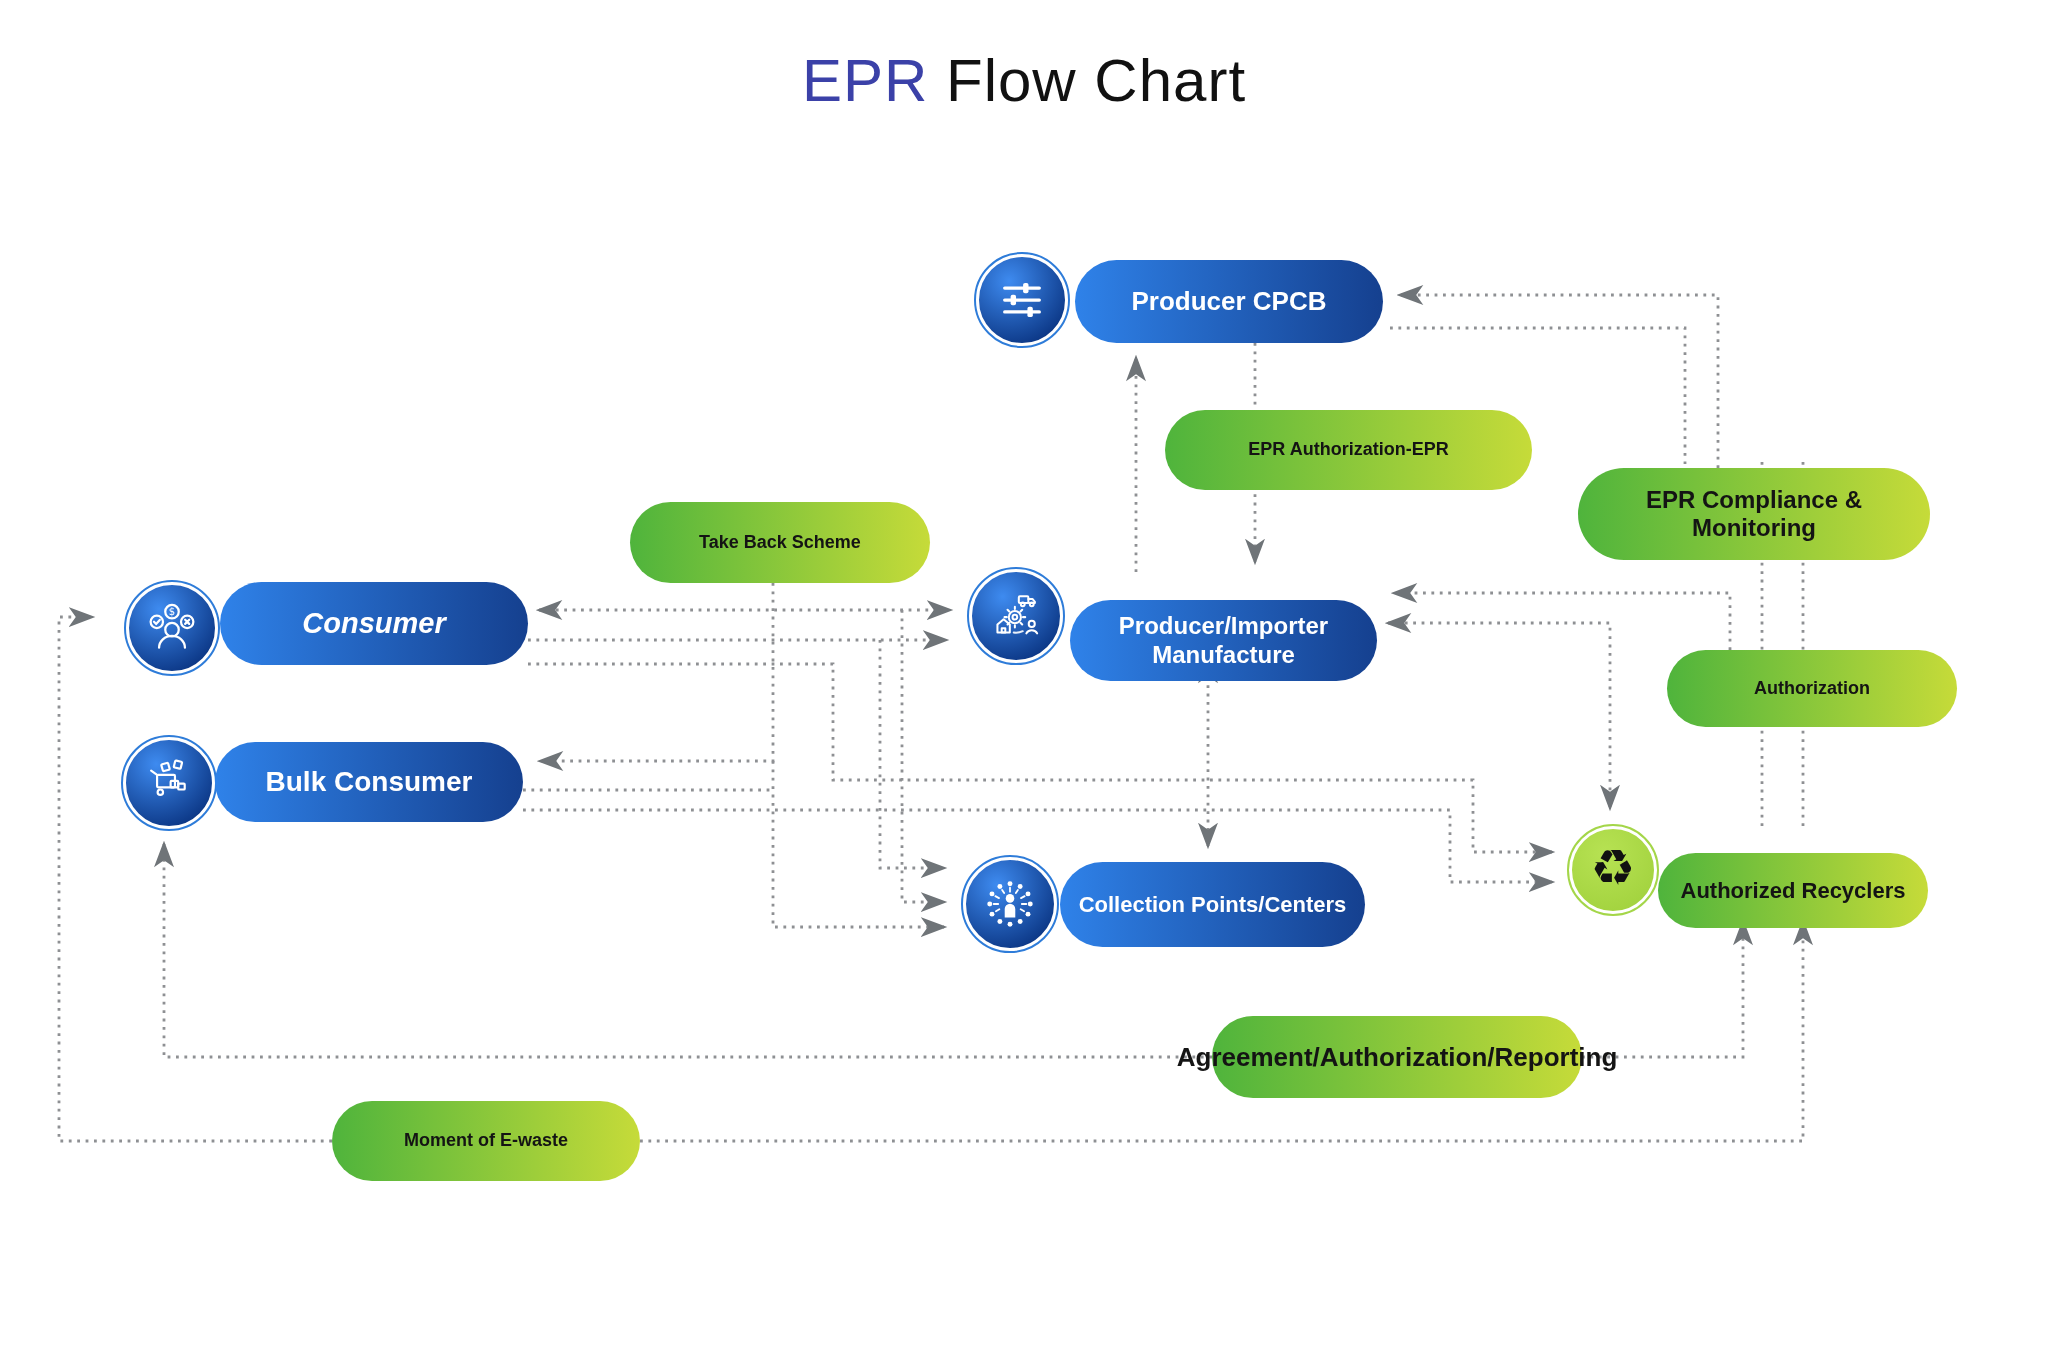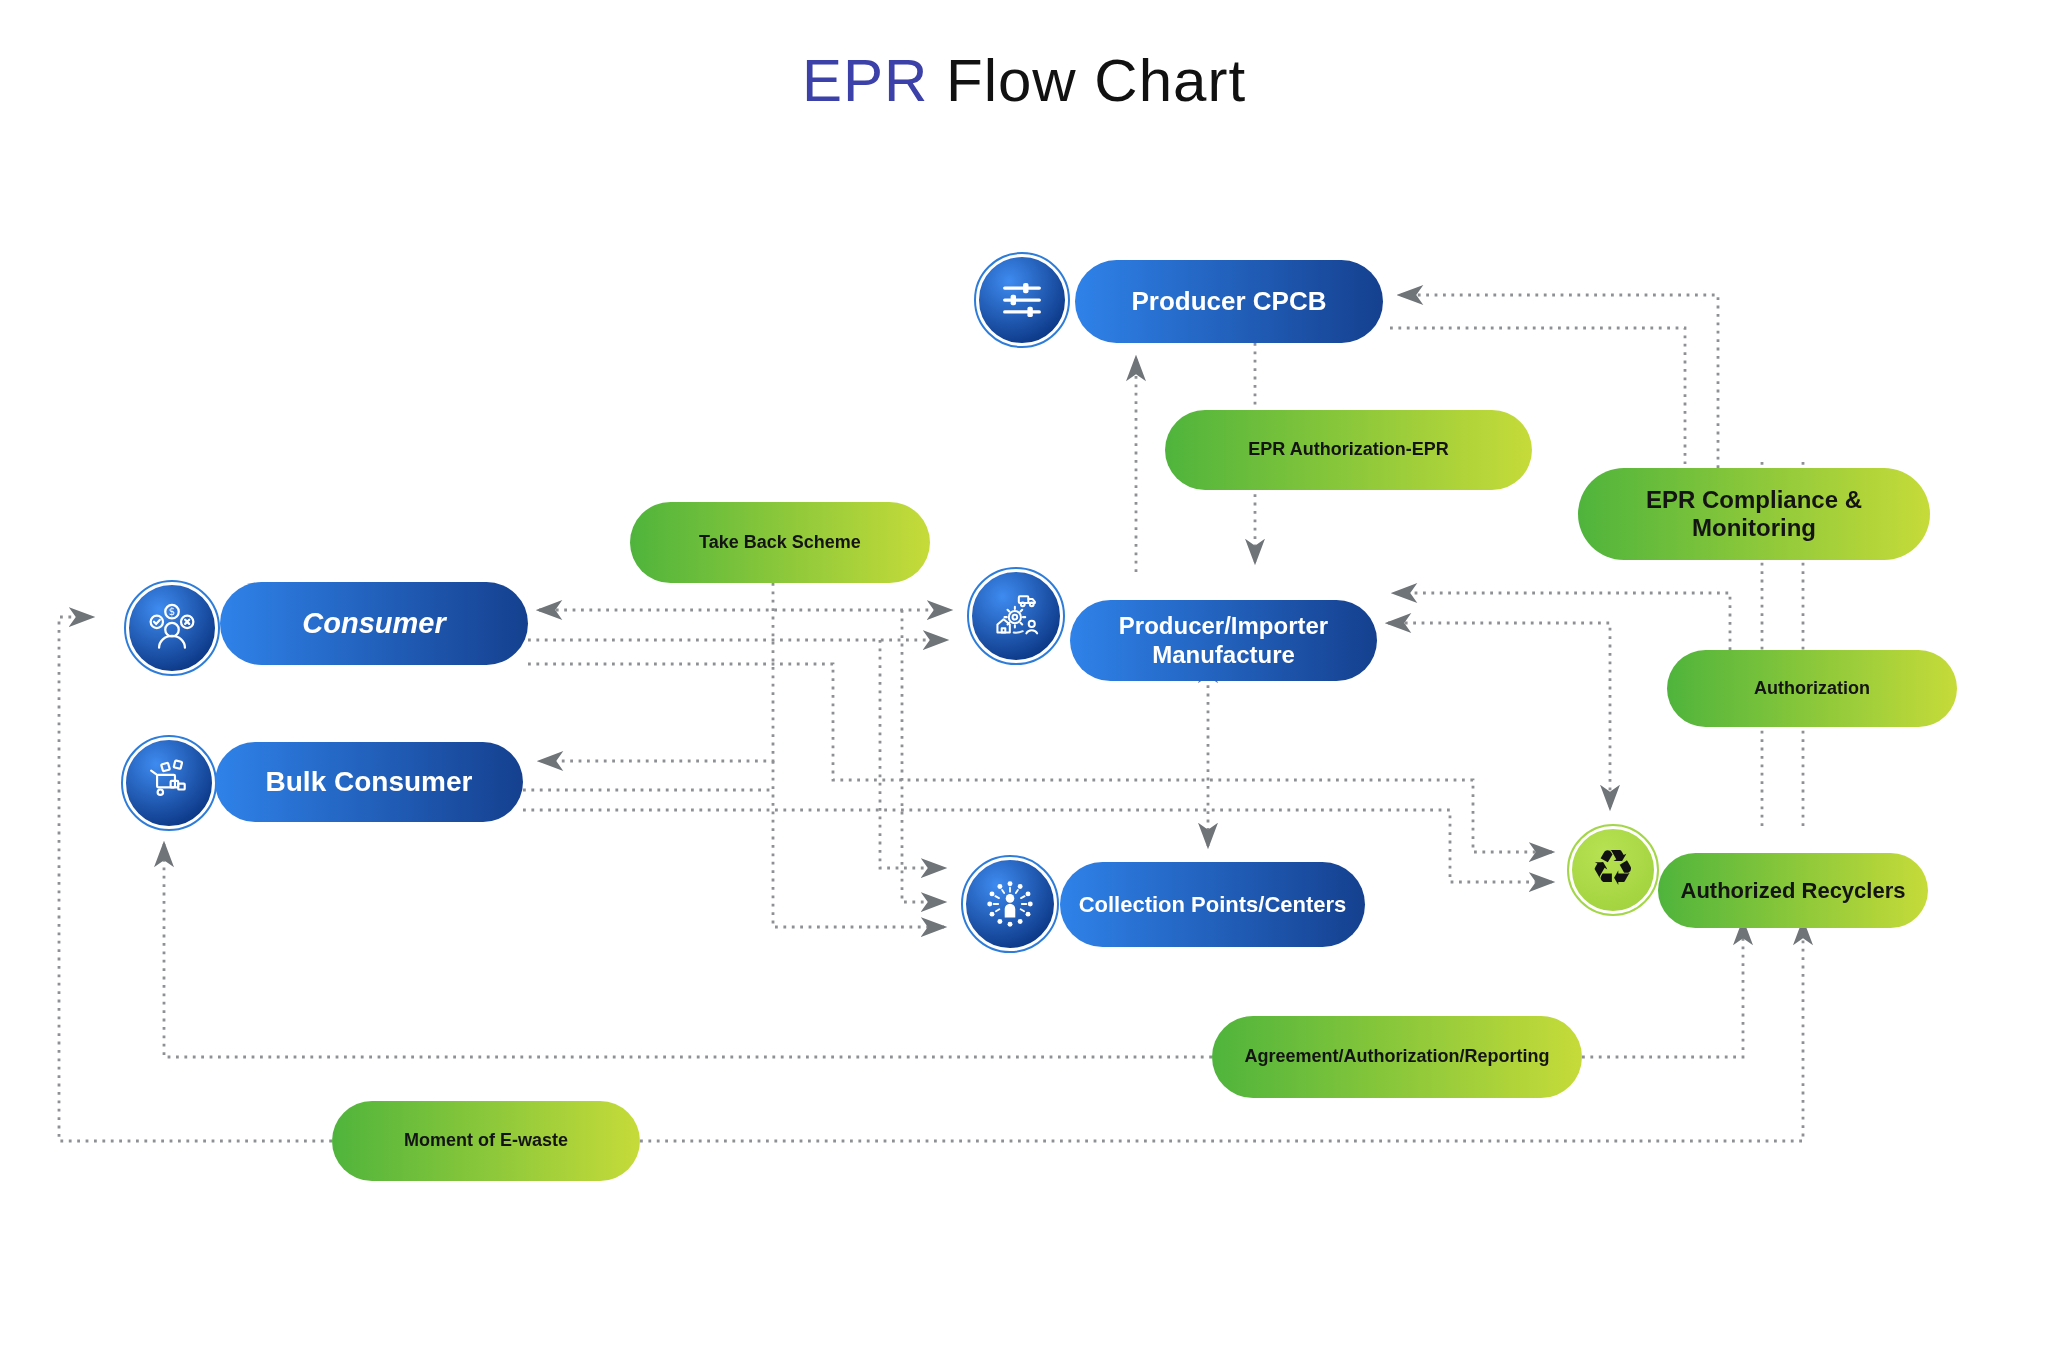--- a/index.html
+++ b/index.html
@@ -19,21 +19,21 @@
   .icon{position:absolute;border-radius:50%;border:3px solid #fff;
         display:flex;align-items:center;justify-content:center;}
   .icon.bluedisk{background:radial-gradient(circle at 35% 28%,#3E8BF0 0%,#0D3988 78%);
         outline:2.5px solid #2E7CD9;}
   .icon.greendisk{background:radial-gradient(circle at 40% 30%,#B7E253 0%,#A3D33F 80%);
         outline:2.5px solid #A4D649;}
   .icon svg{display:block;}
   .recycle-glyph{font-size:50px;color:#111;line-height:1;transform:translateY(-2px);
         font-family:"DejaVu Sans",sans-serif;}
   .sm{font-size:22px;}
-  .xs{font-size:18px;}
+  .xs{font-size:26px;}
   .md{font-size:24px;}
 </style>
 </head>
 <body>
 
 <div class="stage">
 
   <h1 class="title"><span class="hl">EPR</span><span> Flow Chart</span></h1>
 
   <svg class="wires" width="2048" height="1369" viewBox="0 0 2048 1369">

